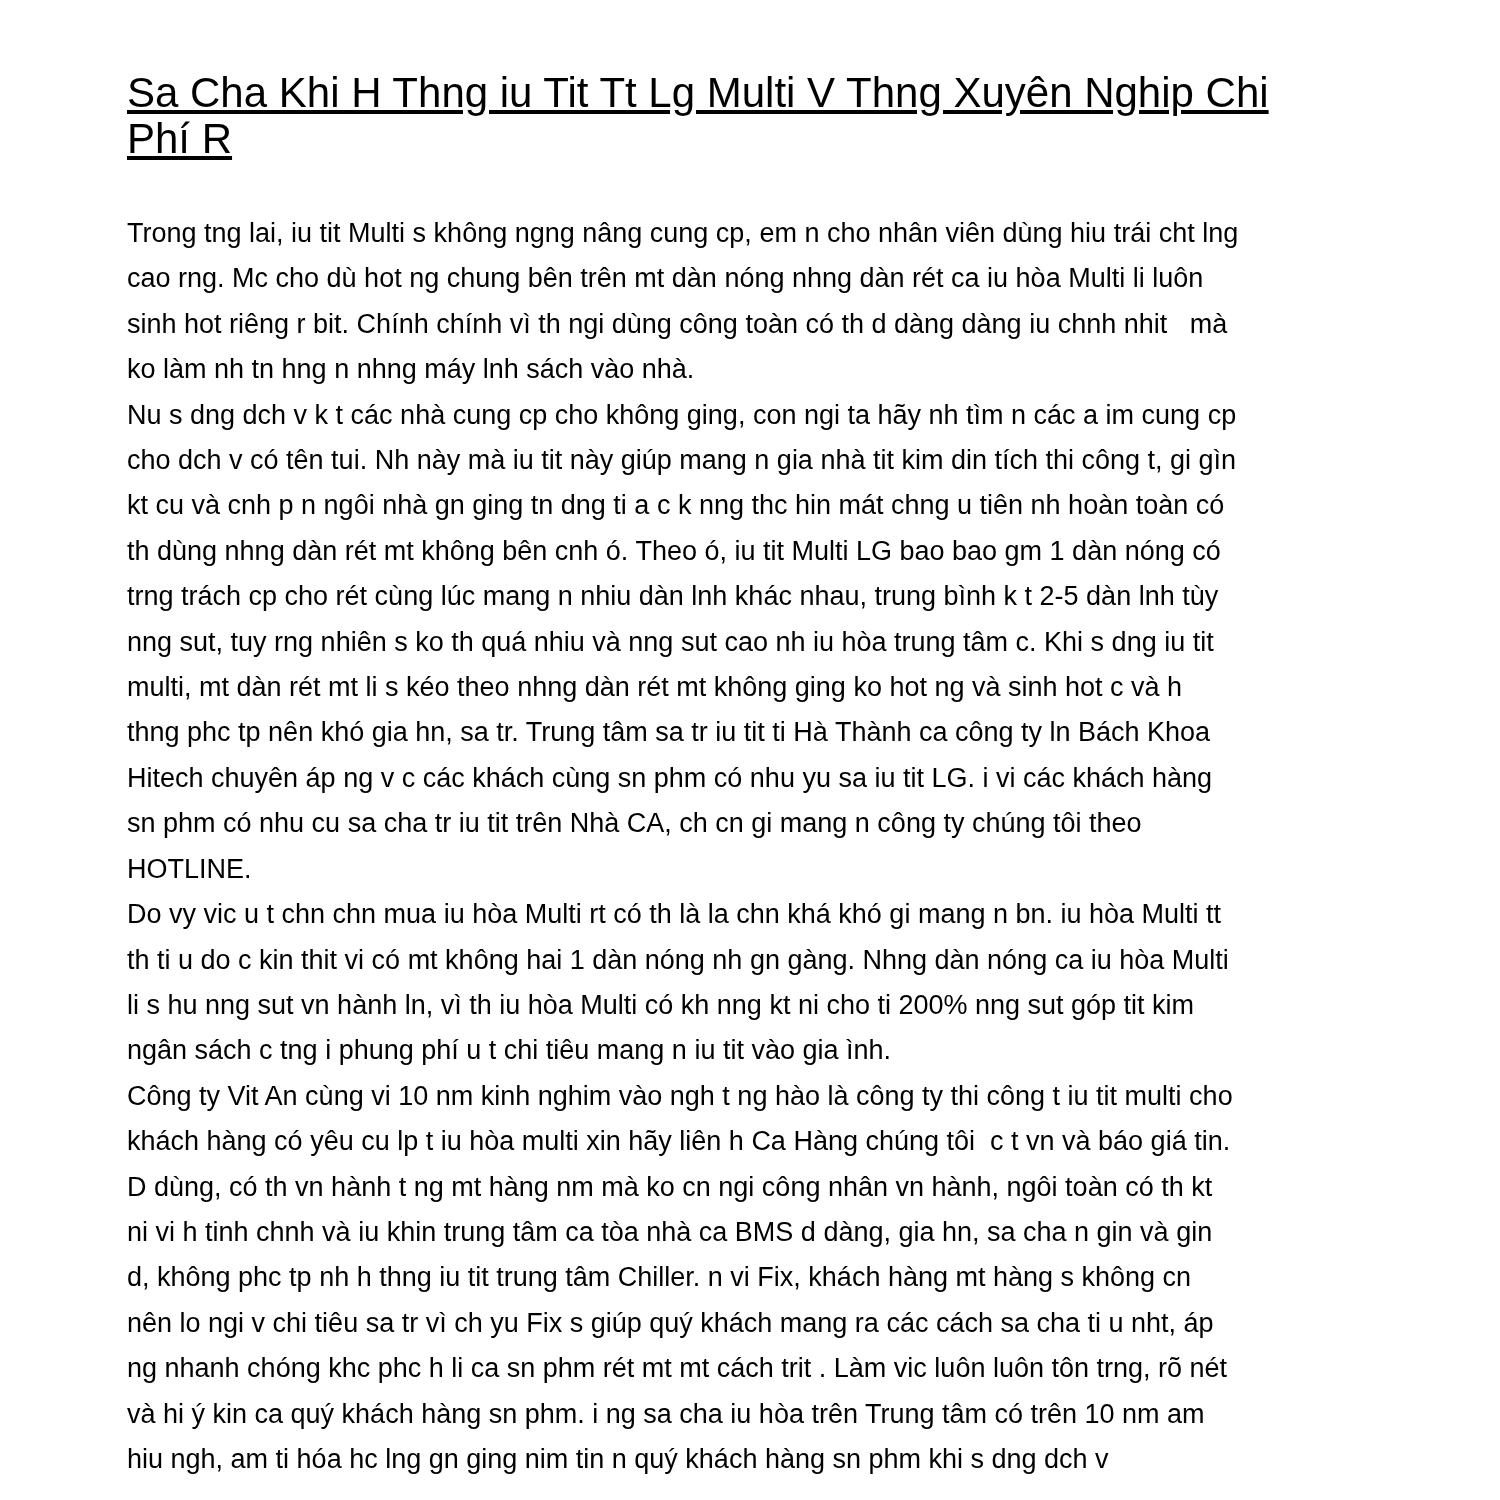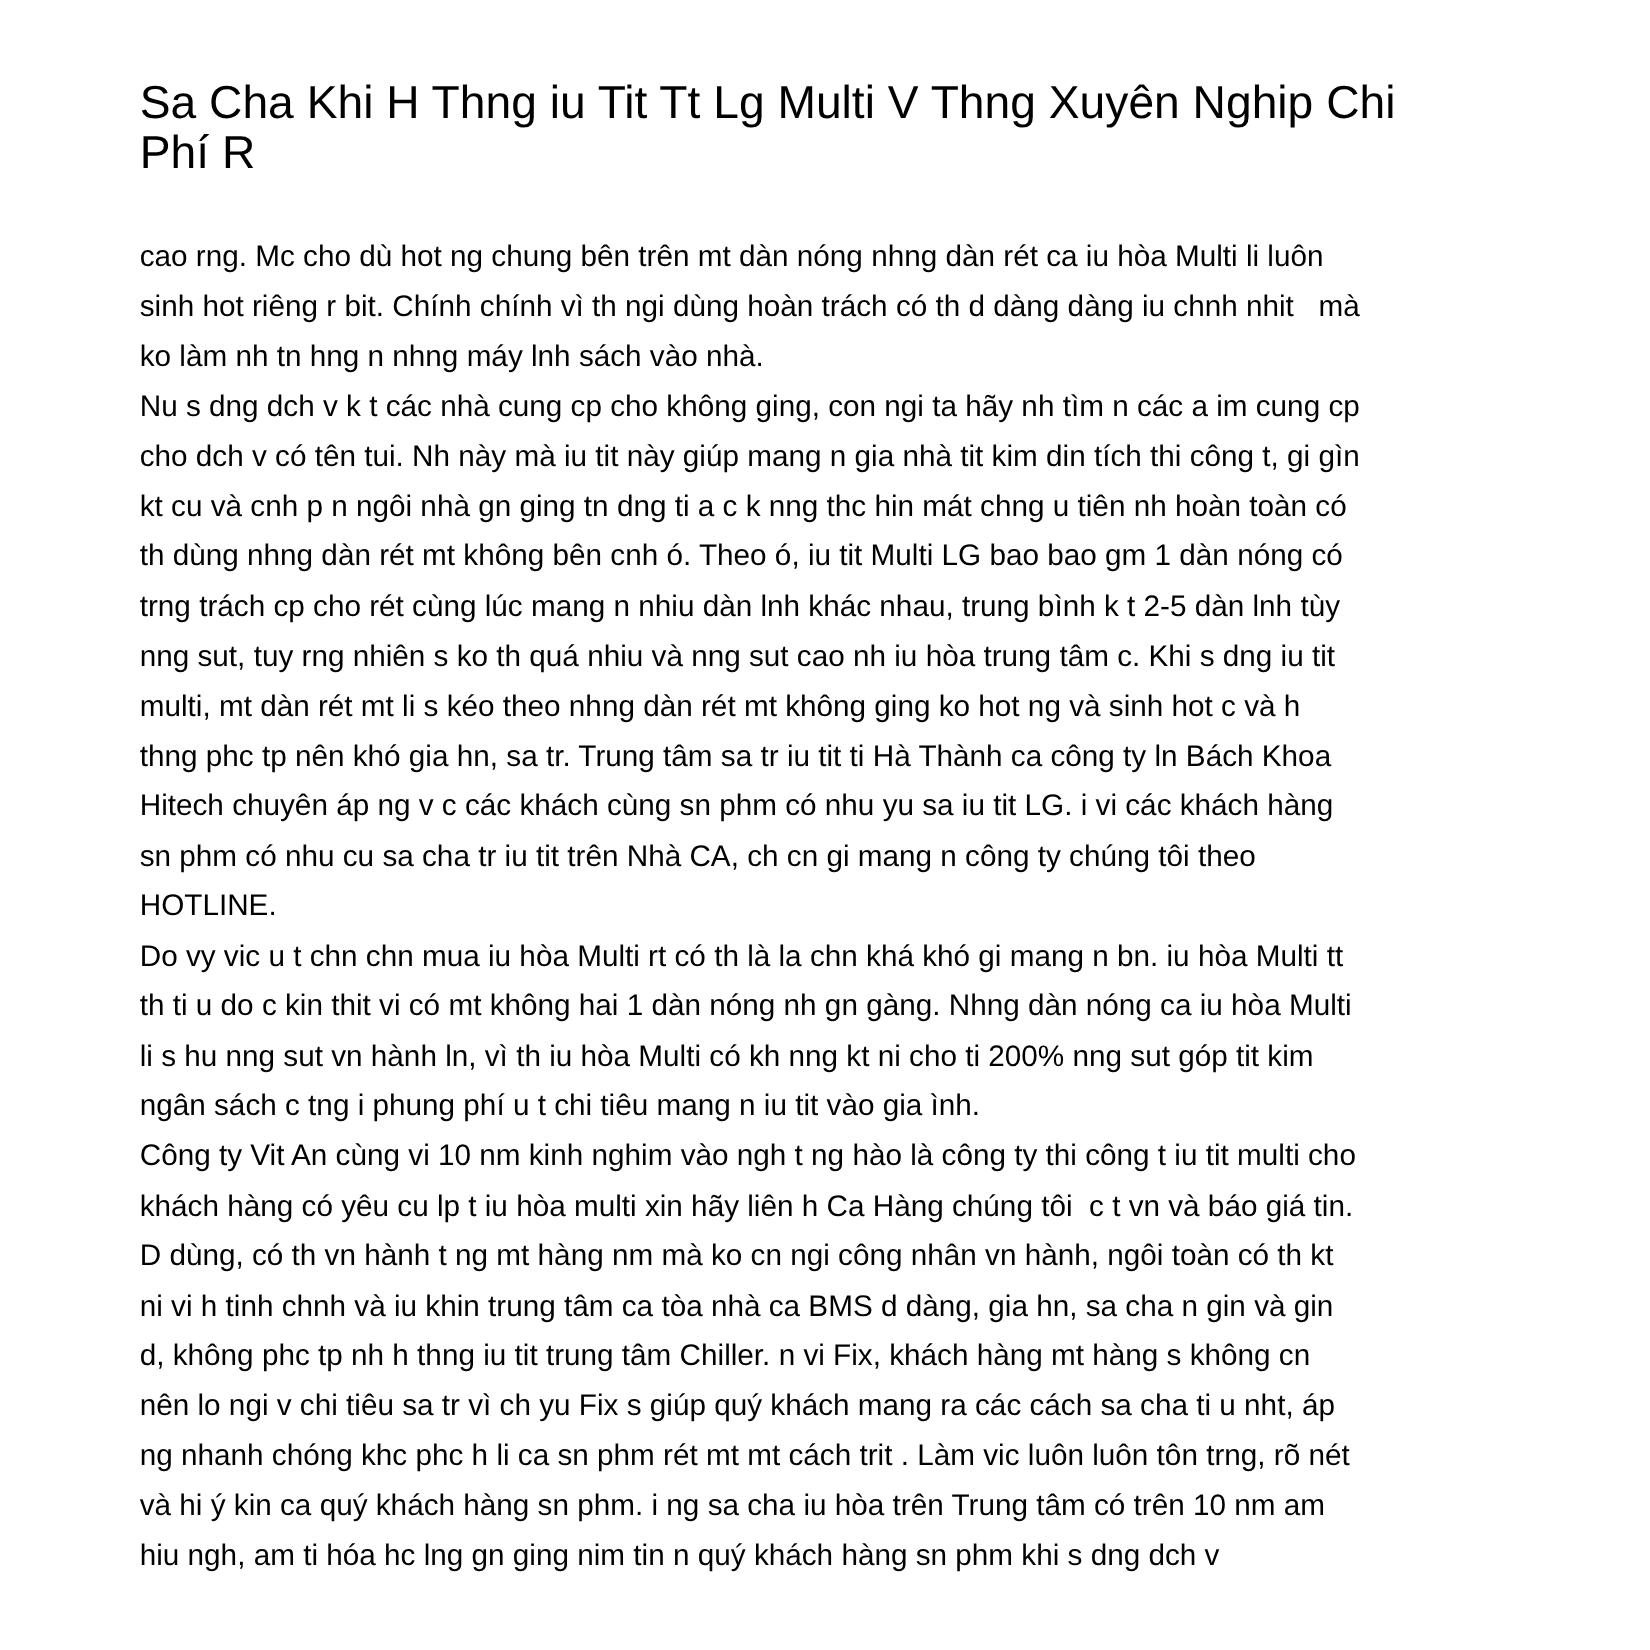--- a/index.html
+++ b/index.html
@@ -24,20 +24,21 @@
     .doc-title {
       margin: 0;
       position: absolute;
       top: 70px;
       left: 0;
       width: 1250px;
       font-size: 42px;
       font-weight: normal;
       line-height: 46px;
       letter-spacing: 0px;
+      text-decoration: underline;
     }
     .doc-body {
       position: absolute;
       top: 211px;
       left: 0;
       width: 1250px;
     }
     .doc-line {
       display: block;
       font-size: 27px;
@@ -48,22 +49,23 @@
 </head>
 <body>
 
 <div class="page">
   <h1 class="doc-title">
     <span class="title-line" style="display:block;">Sa Cha Khi H Thng iu Tit Tt Lg Multi V Thng Xuyên Nghip Chi</span>
     <span class="title-line" style="display:block;">Phí R</span>
   </h1>
 
   <div class="doc-body">
+    <span class="doc-line">Trong tng lai, iu tit Multi s không ngng nâng cung cp, em n cho nhân viên dùng hiu trái cht lng</span>
     <span class="doc-line">cao rng. Mc cho dù hot ng chung bên trên mt dàn nóng nhng dàn rét ca iu hòa Multi li luôn</span>
-    <span class="doc-line">sinh hot riêng r bit. Chính chính vì th ngi dùng hoàn trách có th d dàng dàng iu chnh nhit   mà</span>
+    <span class="doc-line">sinh hot riêng r bit. Chính chính vì th ngi dùng công toàn có th d dàng dàng iu chnh nhit   mà</span>
     <span class="doc-line">ko làm nh tn hng n nhng máy lnh sách vào nhà.</span>
     <span class="doc-line">Nu s dng dch v k t các nhà cung cp cho không ging, con ngi ta hãy nh tìm n các a im cung cp</span>
     <span class="doc-line">cho dch v có tên tui. Nh này mà iu tit này giúp mang n gia nhà tit kim din tích thi công t, gi gìn</span>
     <span class="doc-line">kt cu và cnh p n ngôi nhà gn ging tn dng ti a c k nng thc hin mát chng u tiên nh hoàn toàn có</span>
     <span class="doc-line">th dùng nhng dàn rét mt không bên cnh ó. Theo ó, iu tit Multi LG bao bao gm 1 dàn nóng có</span>
     <span class="doc-line">trng trách cp cho rét cùng lúc mang n nhiu dàn lnh khác nhau, trung bình k t 2-5 dàn lnh tùy</span>
     <span class="doc-line">nng sut, tuy rng nhiên s ko th quá nhiu và nng sut cao nh iu hòa trung tâm c. Khi s dng iu tit</span>
     <span class="doc-line">multi, mt dàn rét mt li s kéo theo nhng dàn rét mt không ging ko hot ng và sinh hot c và h</span>
     <span class="doc-line">thng phc tp nên khó gia hn, sa tr. Trung tâm sa tr iu tit ti Hà Thành ca công ty ln Bách Khoa</span>
     <span class="doc-line">Hitech chuyên áp ng v c các khách cùng sn phm có nhu yu sa iu tit LG. i vi các khách hàng</span>

